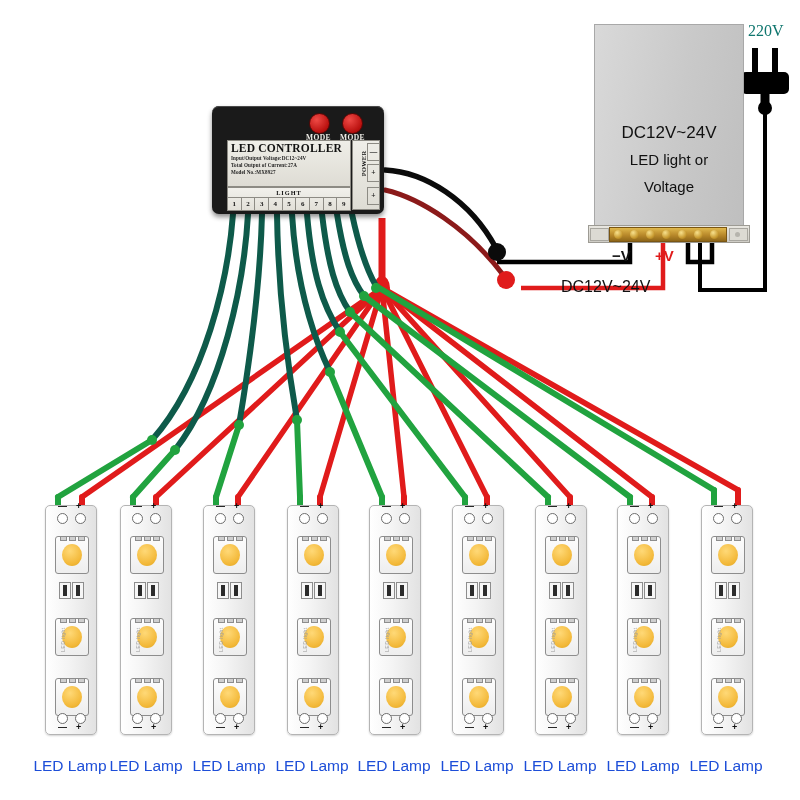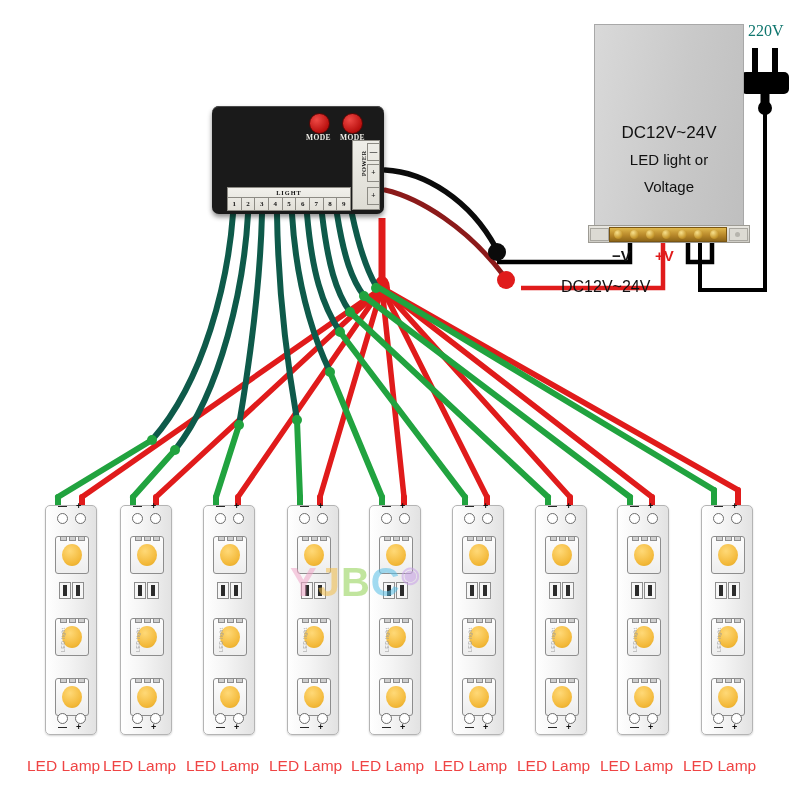--- a/index.html
+++ b/index.html
@@ -87,21 +87,21 @@
       background:radial-gradient(circle at 40% 32%,#ffd977,#f3b93a 65%,#e0a521);}
   .chip .notch{position:absolute;width:5px;height:3px;background:#cfcfcf;border:1px solid #8d8d8d;}
   .chip1{top:30px;} .chip2{top:112px;} .chip3{top:172px;}
   .res{position:absolute;left:13px;top:76px;width:24px;height:15px;}
   .res .r{position:absolute;top:0;width:10px;height:15px;background:#f6f6f6;border:1px solid #8d8d8d;}
   .res .r:after{content:"";position:absolute;left:2.5px;top:2px;width:4px;height:11px;background:#2b2b2b;}
   .res .r.r1{left:0;} .res .r.r2{left:13px;}
   .vtext{position:absolute;left:14px;top:146px;width:50px;
       transform:rotate(-90deg);transform-origin:0 0;
       font-size:5.2px;color:#9a9a9a;letter-spacing:.4px;white-space:nowrap;}
-  .lamp-cap{position:absolute;top:757px;font-size:15.5px;color:#ef4444;text-align:left;width:86px;}
+  .lamp-cap{position:absolute;top:757px;font-size:15.5px;color:#1d4ed8;text-align:center;width:86px;}
 
   
   .wm{position:absolute;left:290px;top:560px;font-size:40px;font-weight:bold;
       letter-spacing:1px;opacity:.55;font-family:"Liberation Sans",sans-serif;}
   .wm span:nth-child(1){color:#f0a6c8;}
   .wm span:nth-child(2){color:#f5c04a;}
   .wm span:nth-child(3){color:#8fd14f;}
   .wm span:nth-child(4){color:#57c0e8;}
   .wm span:nth-child(5){color:#c9a0e8;}
   .wm .o{color:#f08aa8;font-size:22px;vertical-align:super;}
@@ -229,20 +229,26 @@
       <circle cx="765" cy="108" r="7" fill="#000"></circle>
     </g>
   </svg>
 
   <div class="controller">
     <div class="ctl-btn b1"></div>
     <div class="ctl-btn b2"></div>
     <div class="lbl-speed">MODE</div>
     <div class="lbl-mode">MODE</div>
 
+    <div class="face">
+      <div class="title">LED CONTROLLER</div>
+      <div class="spec">Input/Output Voltage:DC12~24V</div>
+      <div class="spec">Total Output of Current:27A</div>
+      <div class="spec">Model No.:MX8927</div>
+    </div>
 
     <div class="power-blk">
       <div class="power-word">POWER</div>
       <div class="pw-cell m">—</div>
       <div class="pw-cell p">+</div>
       <div class="pw-cell p2">+</div>
     </div>
 
     <div class="light-strip">
       <div class="light-word">LIGHT</div>
@@ -602,17 +608,14 @@
   <div class="lamp-cap" style="left:27px">LED Lamp</div>
   <div class="lamp-cap" style="left:103px">LED Lamp</div>
   <div class="lamp-cap" style="left:186px">LED Lamp</div>
   <div class="lamp-cap" style="left:269px">LED Lamp</div>
   <div class="lamp-cap" style="left:351px">LED Lamp</div>
   <div class="lamp-cap" style="left:434px">LED Lamp</div>
   <div class="lamp-cap" style="left:517px">LED Lamp</div>
   <div class="lamp-cap" style="left:600px">LED Lamp</div>
   <div class="lamp-cap" style="left:683px">LED Lamp</div>
 
-  <div class="wm">
-    <span>Y</span><span>J</span><span>B</span><span>C</span><span class="o">◉</span>
-  </div>
 
 </div>
 
 </body></html>

